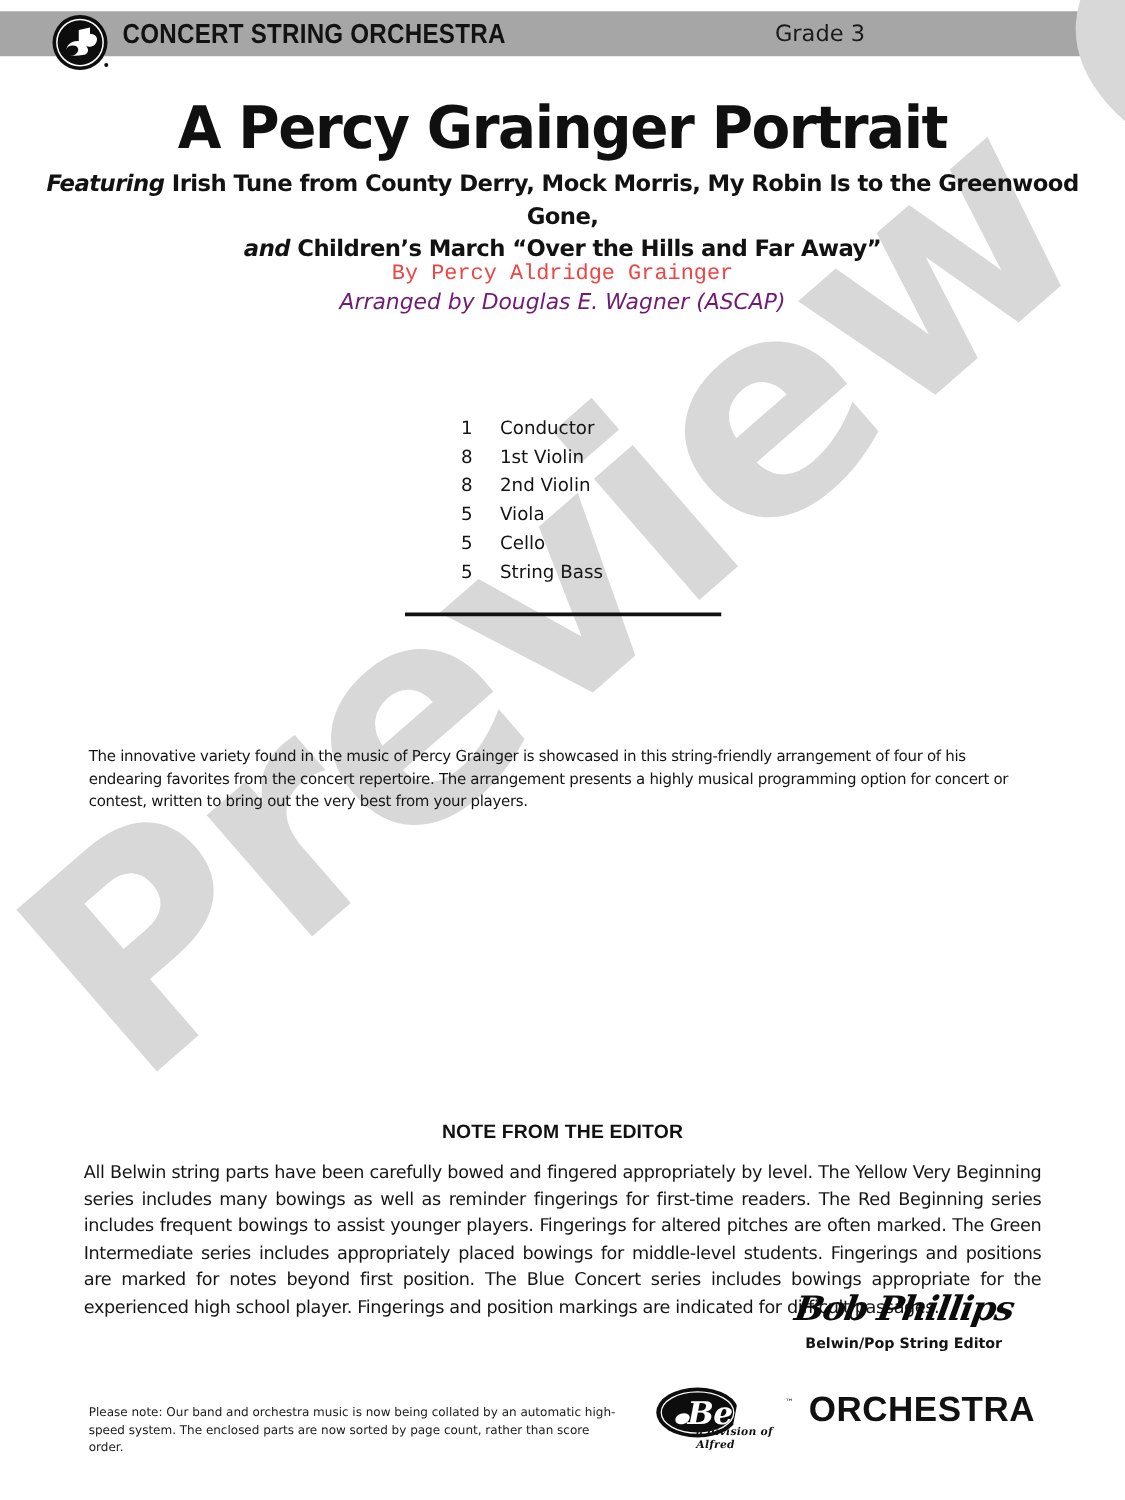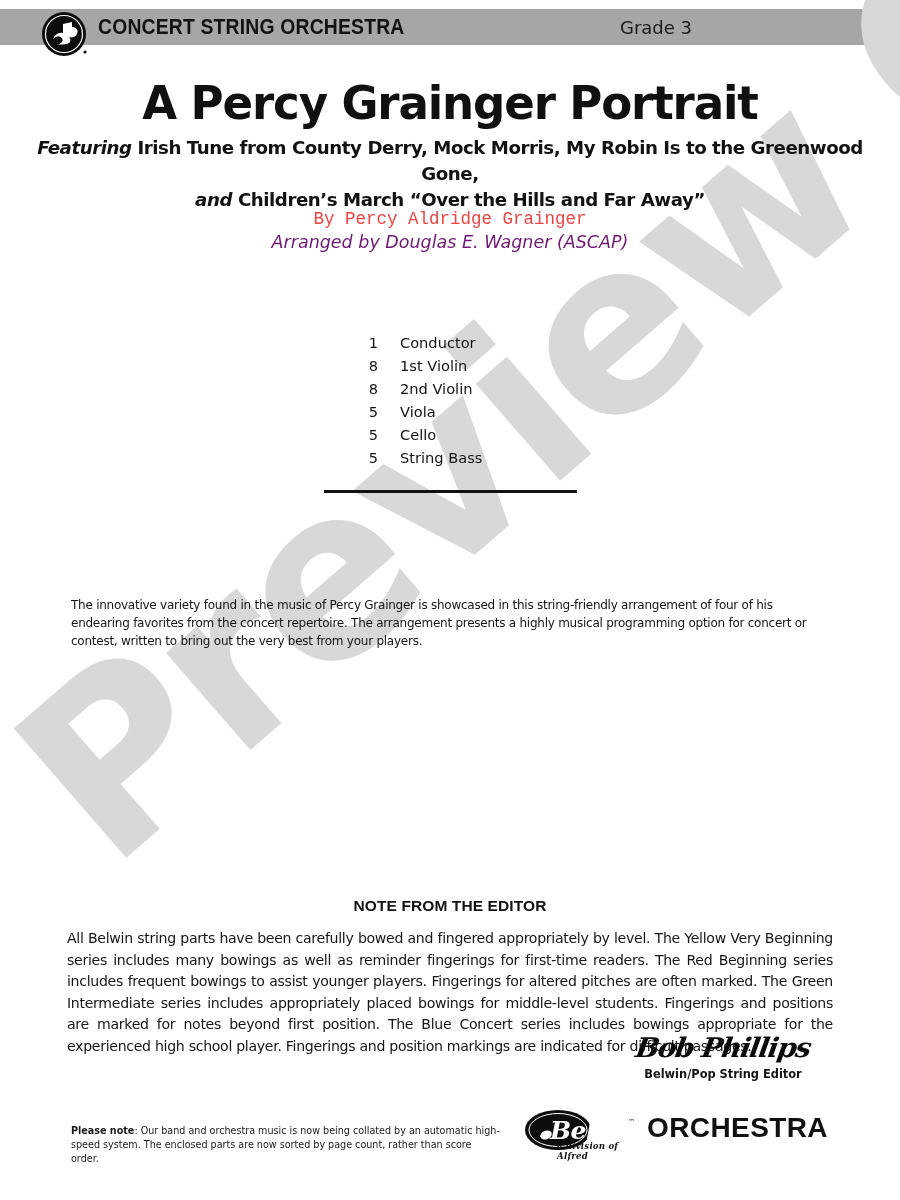--- a/index.html
+++ b/index.html
@@ -280,21 +280,21 @@
     left: 71px;
     top: 1124px;
     width: 430px;
     z-index: 6;
     font-family: "DejaVu Sans", sans-serif;
     font-size: 9.6px;
     line-height: 1.46;
     color: #1a1a1a;
   }
   #footer-note b {
-    font-weight: bold;
+    font-weight: normal;
   }
   #footer-logo {
     position: absolute;
     right: 72px;
     top: 1109px;
     z-index: 6;
     display: flex;
     align-items: center;
     gap: 7px;
   }

